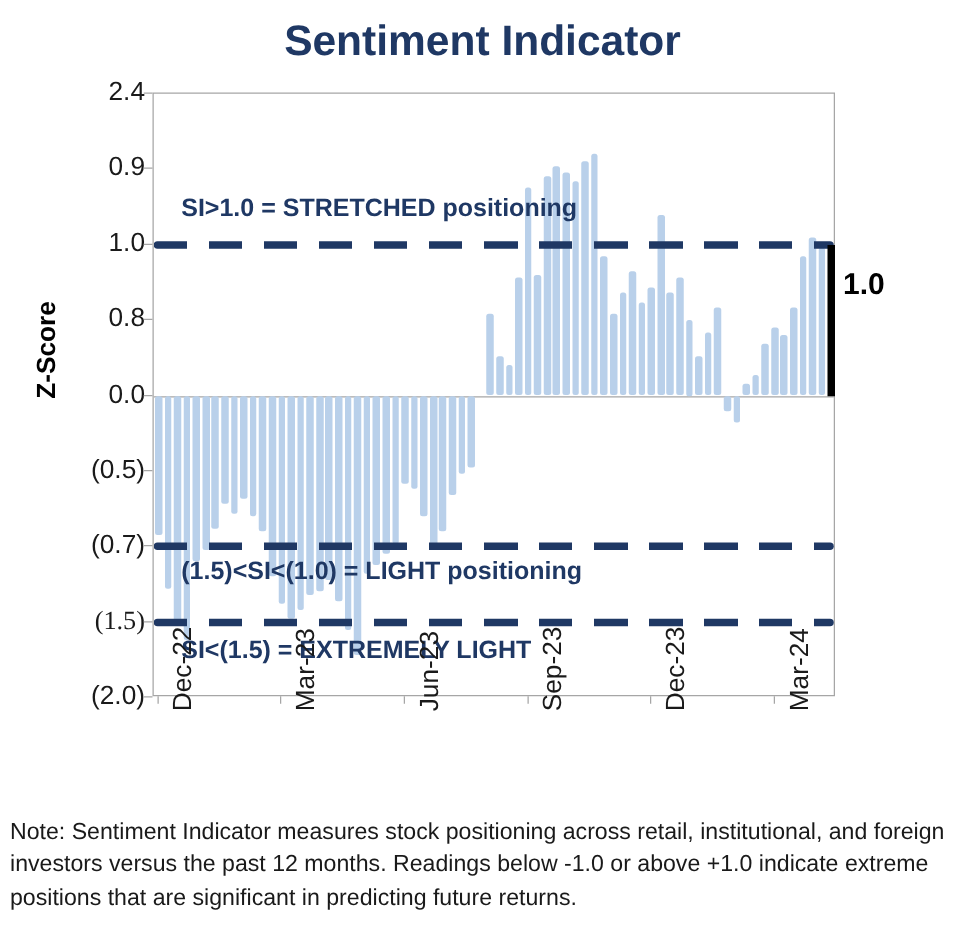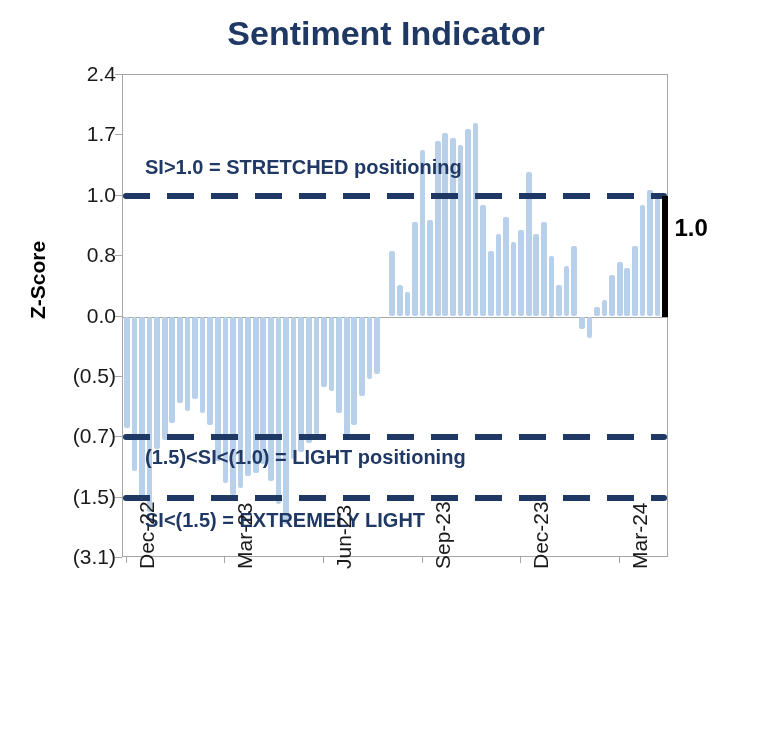--- a/index.html
+++ b/index.html
@@ -172,28 +172,28 @@
 </head>
 <body>
 
 <div id="chart-root">
 
   <div id="chart-title">Sentiment Indicator</div>
 
   <div id="y-axis-title">Z-Score</div>
 
   <div id="y-labels-wrap">
-      <div class="y-tick-label" style="top: 483px;">(3.1)</div>
-      <div class="y-tick-label" style="top: 422.625px;">(1.5)</div>
+      <div class="y-tick-label" style="top: 483px;">(2.0)</div>
+      <div class="y-tick-label" style="top: 422.625px; font-family: Liberation Serif, serif;">(1.5)</div>
       <div class="y-tick-label" style="top: 362.25px;">(0.7)</div>
       <div class="y-tick-label" style="top: 301.875px;">(0.5)</div>
       <div class="y-tick-label" style="top: 241.5px;">0.0</div>
       <div class="y-tick-label" style="top: 181.125px;">0.8</div>
       <div class="y-tick-label" style="top: 120.75px;">1.0</div>
-      <div class="y-tick-label" style="top: 60.375px;">1.7</div>
+      <div class="y-tick-label" style="top: 60.375px;">0.9</div>
       <div class="y-tick-label" style="top: 0px;">2.4</div>
     </div>
 
   <div id="plot-area">
     <div id="zero-line" style="top: 241.5px;"></div>
     <div id="bars-layer">
         <div class="bar" style="left: 0.985833px; width: 5.61167px; background: rgb(185, 208, 234); top: 241.5px; height: 111.09px;"></div>
         <div class="bar" style="left: 8.56917px; width: 5.61167px; background: rgb(185, 208, 234); top: 241.5px; height: 154.56px;"></div>
         <div class="bar" style="left: 16.1525px; width: 5.61167px; background: rgb(185, 208, 234); top: 241.5px; height: 183.54px;"></div>
         <div class="bar" style="left: 23.7358px; width: 5.61167px; background: rgb(185, 208, 234); top: 241.5px; height: 195.615px;"></div>
@@ -286,20 +286,21 @@
       <div class="x-tick-mark" style="left: 322.958px; top: 557px;"></div>
       <div class="x-tick-label" style="left: 331.958px; top: 569px;">Jun-23</div>
       <div class="x-tick-mark" style="left: 421.542px; top: 557px;"></div>
       <div class="x-tick-label" style="left: 430.542px; top: 569px;">Sep-23</div>
       <div class="x-tick-mark" style="left: 520.125px; top: 557px;"></div>
       <div class="x-tick-label" style="left: 529.125px; top: 569px;">Dec-23</div>
       <div class="x-tick-mark" style="left: 618.708px; top: 557px;"></div>
       <div class="x-tick-label" style="left: 627.708px; top: 569px;">Mar-24</div>
     </div>
 
+  <div id="footnote">Note: Sentiment Indicator measures stock positioning across retail, institutional, and foreign investors versus the past 12 months. Readings below -1.0 or above +1.0 indicate extreme positions that are significant in predicting future returns.</div>
 
 <div class="y-tick-mark" style="left: 115px; top: 557px;"></div>
     <div class="y-tick-mark" style="left: 115px; top: 496.625px;"></div>
     <div class="y-tick-mark" style="left: 115px; top: 436.25px;"></div>
     <div class="y-tick-mark" style="left: 115px; top: 375.875px;"></div>
     <div class="y-tick-mark" style="left: 115px; top: 315.5px;"></div>
     <div class="y-tick-mark" style="left: 115px; top: 255.125px;"></div>
     <div class="y-tick-mark" style="left: 115px; top: 194.75px;"></div>
     <div class="y-tick-mark" style="left: 115px; top: 134.375px;"></div>
     <div class="y-tick-mark" style="left: 115px; top: 74px;"></div>

